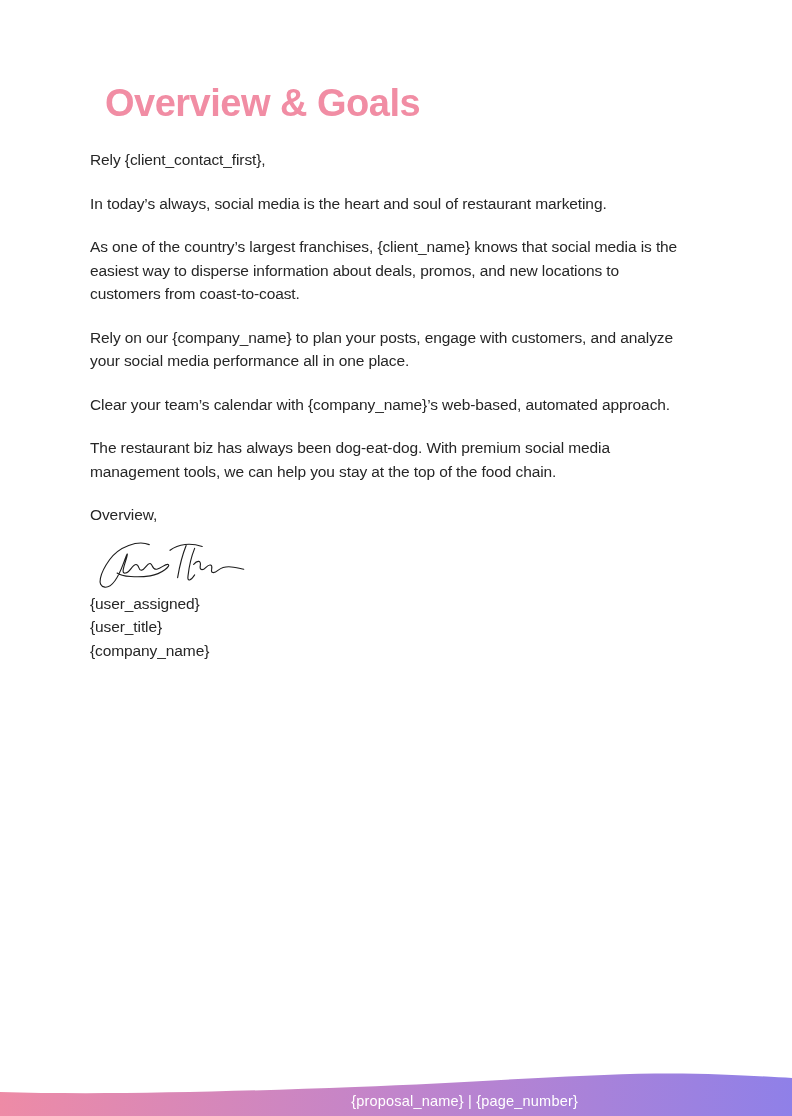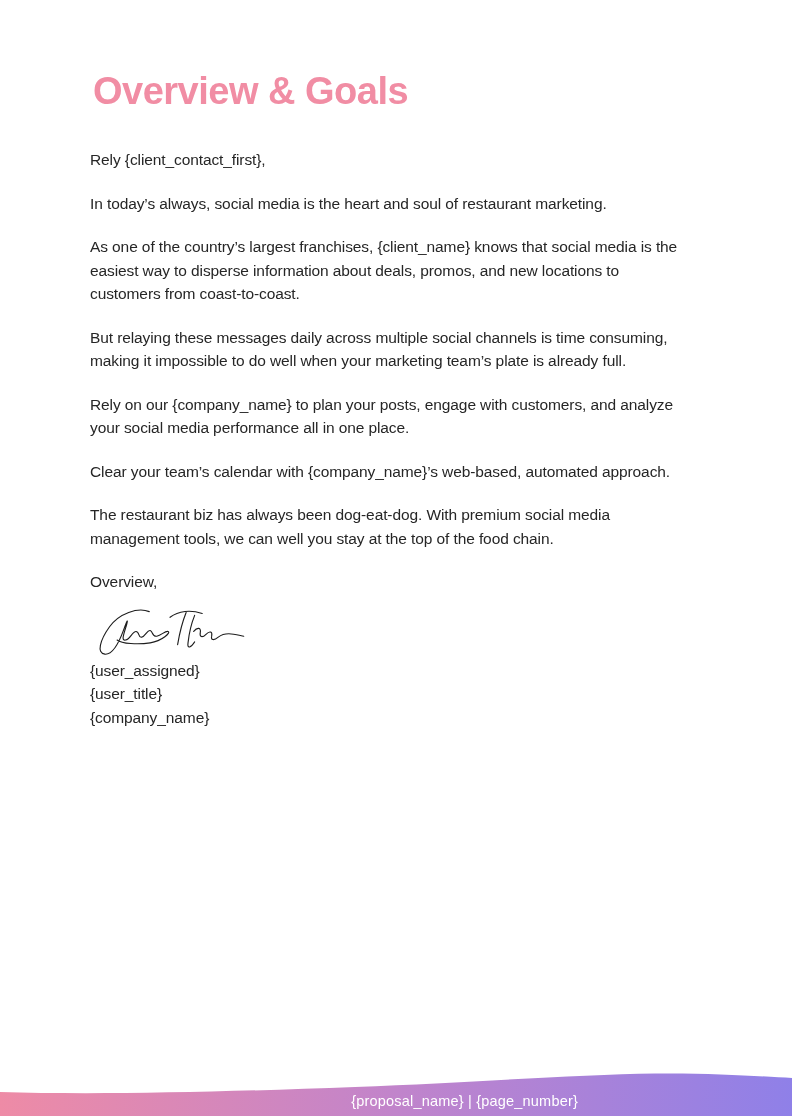--- a/index.html
+++ b/index.html
@@ -9,21 +9,21 @@
     width: 792px;
     height: 1116px;
     background: #ffffff;
     overflow: hidden;
     font-family: "Liberation Sans", sans-serif;
   }
   .heading {
     position: absolute;
     left: 89px;
     top: 66px;
-    margin: 4px;
+    margin: 16px;
     font-size: 38px;
     font-weight: bold;
     letter-spacing: -0.5px;
     color: #f18da4;
     font-family: "Liberation Sans", sans-serif;
   }
   .letter {
     position: absolute;
     left: 90px;
     top: 148px;
@@ -82,27 +82,25 @@
 <div class="page">
 
   <h1 class="heading">Overview &amp; Goals</h1>
 
   <div class="letter">
     <p>Rely {client_contact_first},</p>
     <p>In today’s always, social media is the heart and soul of restaurant marketing.</p>
     <p>As one of the country’s largest franchises, {client_name} knows that social media is the
 easiest way to disperse information about deals, promos, and new locations to
 customers from coast-to-coast.</p>
-    <p>But relaying these messages daily across multiple social channels is time consuming,
-making it impossible to do well when your marketing team’s plate is already full.</p>
     <p>Rely on our {company_name} to plan your posts, engage with customers, and analyze
 your social media performance all in one place.</p>
     <p>Clear your team’s calendar with {company_name}’s web-based, automated approach.</p>
     <p>The restaurant biz has always been dog-eat-dog. With premium social media
-management tools, we can well you stay at the top of the food chain.</p>
+management tools, we can help you stay at the top of the food chain.</p>
     <p>Overview,</p>
 
     <svg class="signature-svg" viewBox="0 0 160 55" aria-hidden="true">
       <path d="M57 7 C45 2 25 9 15 23 C5 37 1 51 10 52 C19 53 26 37 30 26 C33 18 35 13 33 21 C30 31 27 38 32 37 C37 36 39 28 43 28 C47 28 45 35 49 34 C53 33 55 26 58 27 C61 28 60 34 65 33 C70 32 74 27 77 28 C80 29 71 38 58 40 C45 42 28 41 23 37"></path>
       <path d="M96 8 C92 18 89 30 87 42 M79 13 C88 6 101 5 113 9 M105 11 C101 21 99 31 98 40 C97 47 101 45 105 39 M104 28 C108 23 112 24 111 29 C110 34 113 35 117 31 C121 27 124 28 123 33 C122 37 125 38 130 34 C138 28 147 31 157 33"></path>
     </svg>
 
     <p class="sigblock">{user_assigned}
 {user_title}
 {company_name}</p>

